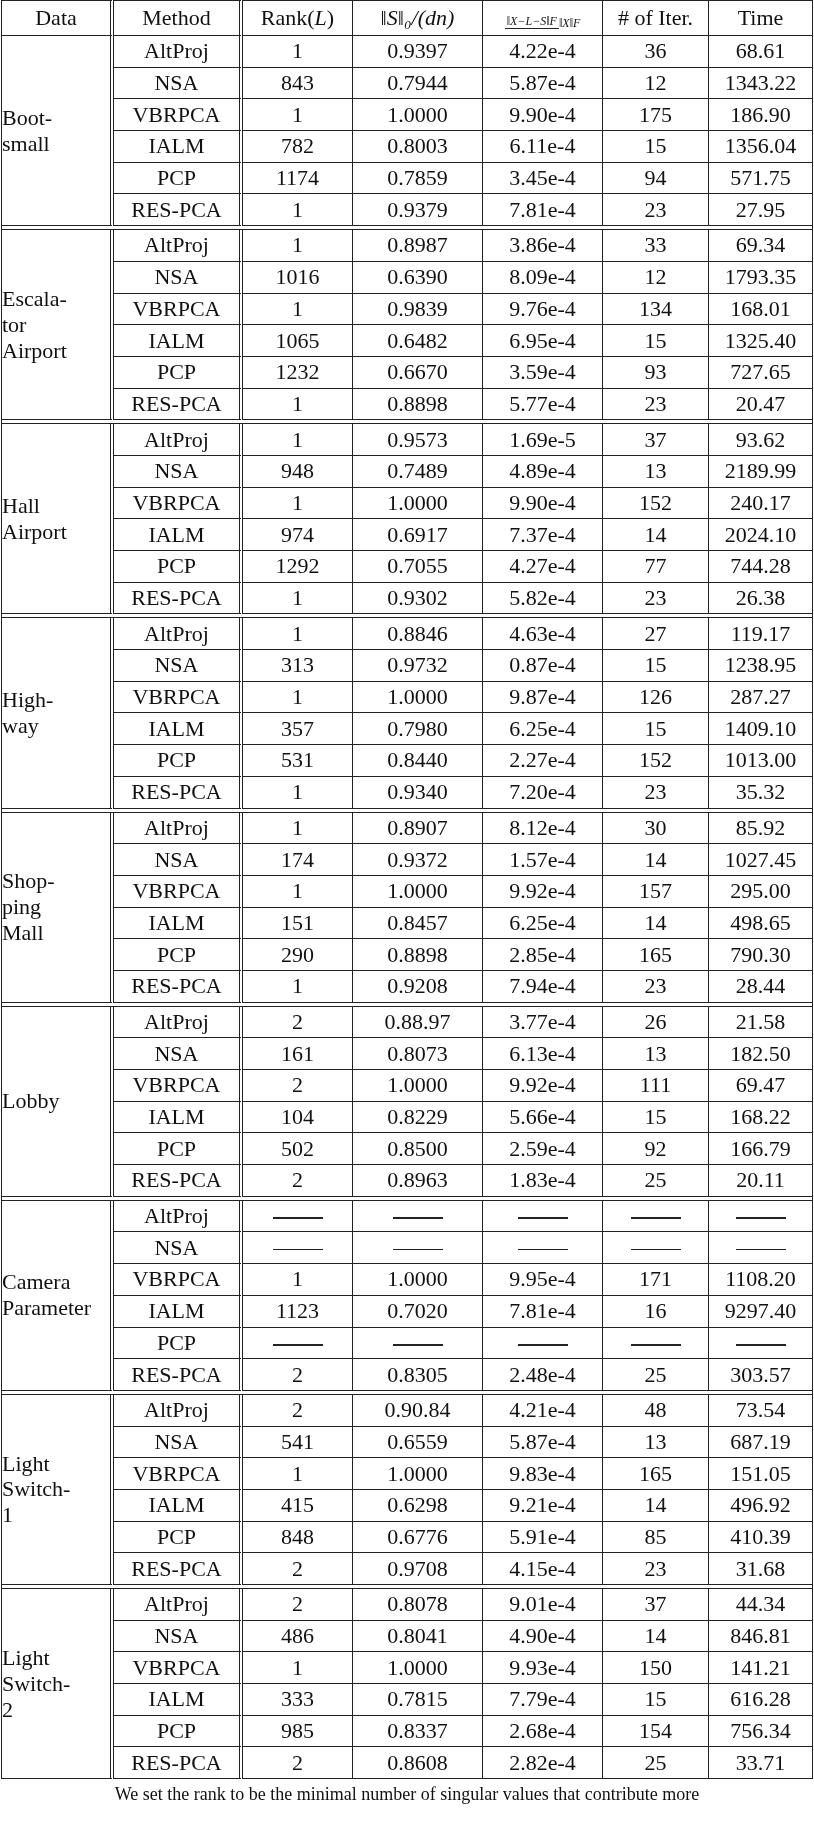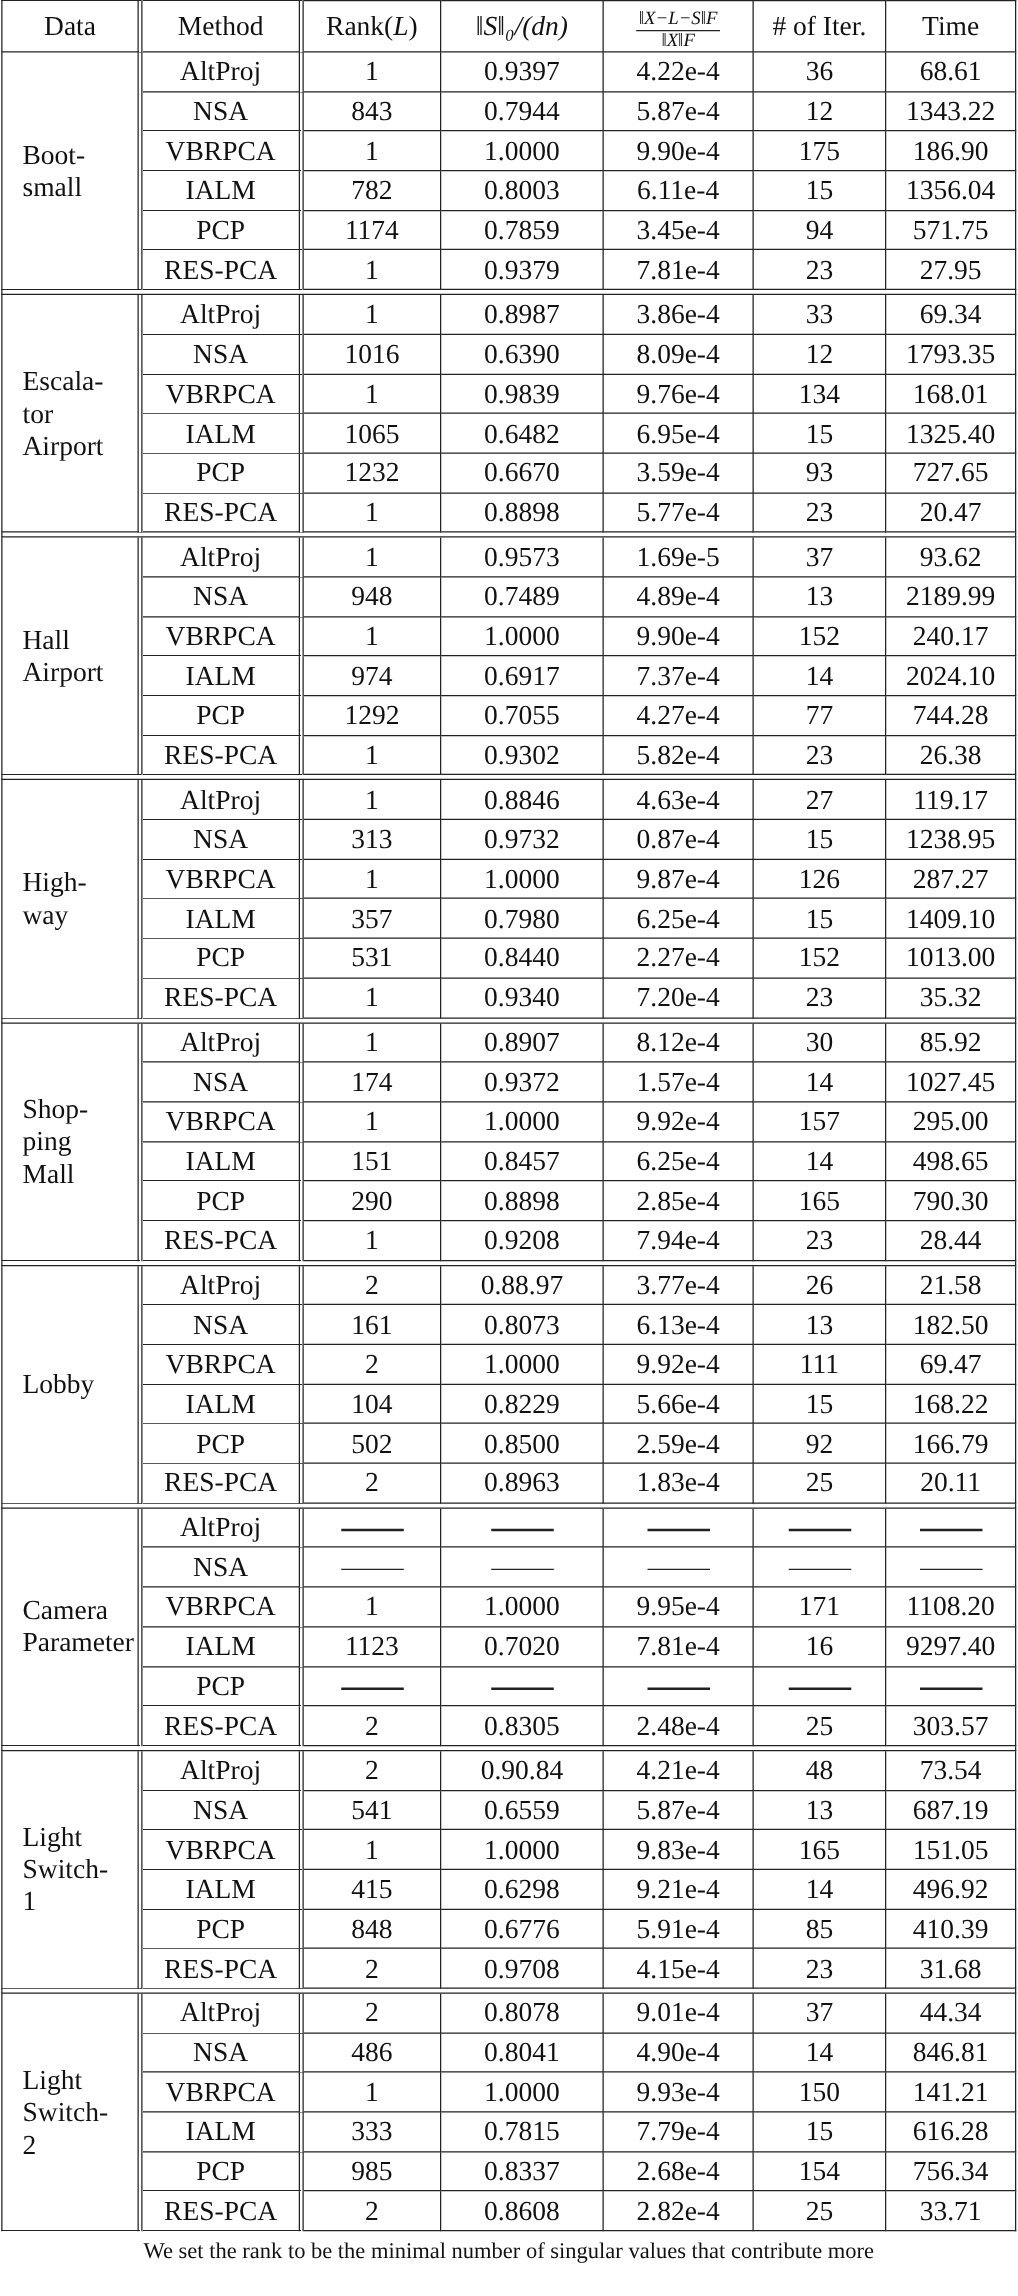--- a/index.html
+++ b/index.html
@@ -41,38 +41,38 @@
   thead th:first-child { border-left: 1.5px solid #222; }
   th.dbl, td.dbl { border-right: 4px double #222 !important; }
 
   tbody.group td {
     height: 30.7px;
     border-bottom: 1px solid #222;
     border-right: 1px solid #222;
   }
   tbody.group td.data-cell {
     text-align: left;
-    padding-left: 16px;
+    padding-left: 0;
     line-height: 1.18;
     white-space: normal;
     border-bottom: 1.5px solid #222;
     border-left: 1.5px solid #222;
   }
   tbody.group tr:last-child td { border-bottom: 1.5px solid #222; }
   tbody.sep td {
     height: 3px;
     border: none;
     border-left: 1.5px solid #222;
     border-right: 1.5px solid #222;
     border-bottom: 1.5px solid #222;
     padding: 0;
   }
   td.last, th.last { border-right: 1.5px solid #222 !important; }
 
-  .frac { display: inline-flex; flex-direction: column; align-items: center; font-style: italic; font-size: 15px; line-height: 1; }
+  .frac { display: inline-flex; flex-direction: row; align-items: center; font-style: italic; font-size: 12px; line-height: 1; }
   .frac .num { border-bottom: 1px solid #222; padding: 0 2px 1px; }
   .frac .den { padding-top: 1px; }
   .math { font-style: italic; }
   .dash { display: inline-block; width: 50px; height: 1.5px; background: #222; vertical-align: middle; }
 
   .caption {
     text-align: center;
     font-size: 18px;
     line-height: 26px;
     margin-top: 2px;

